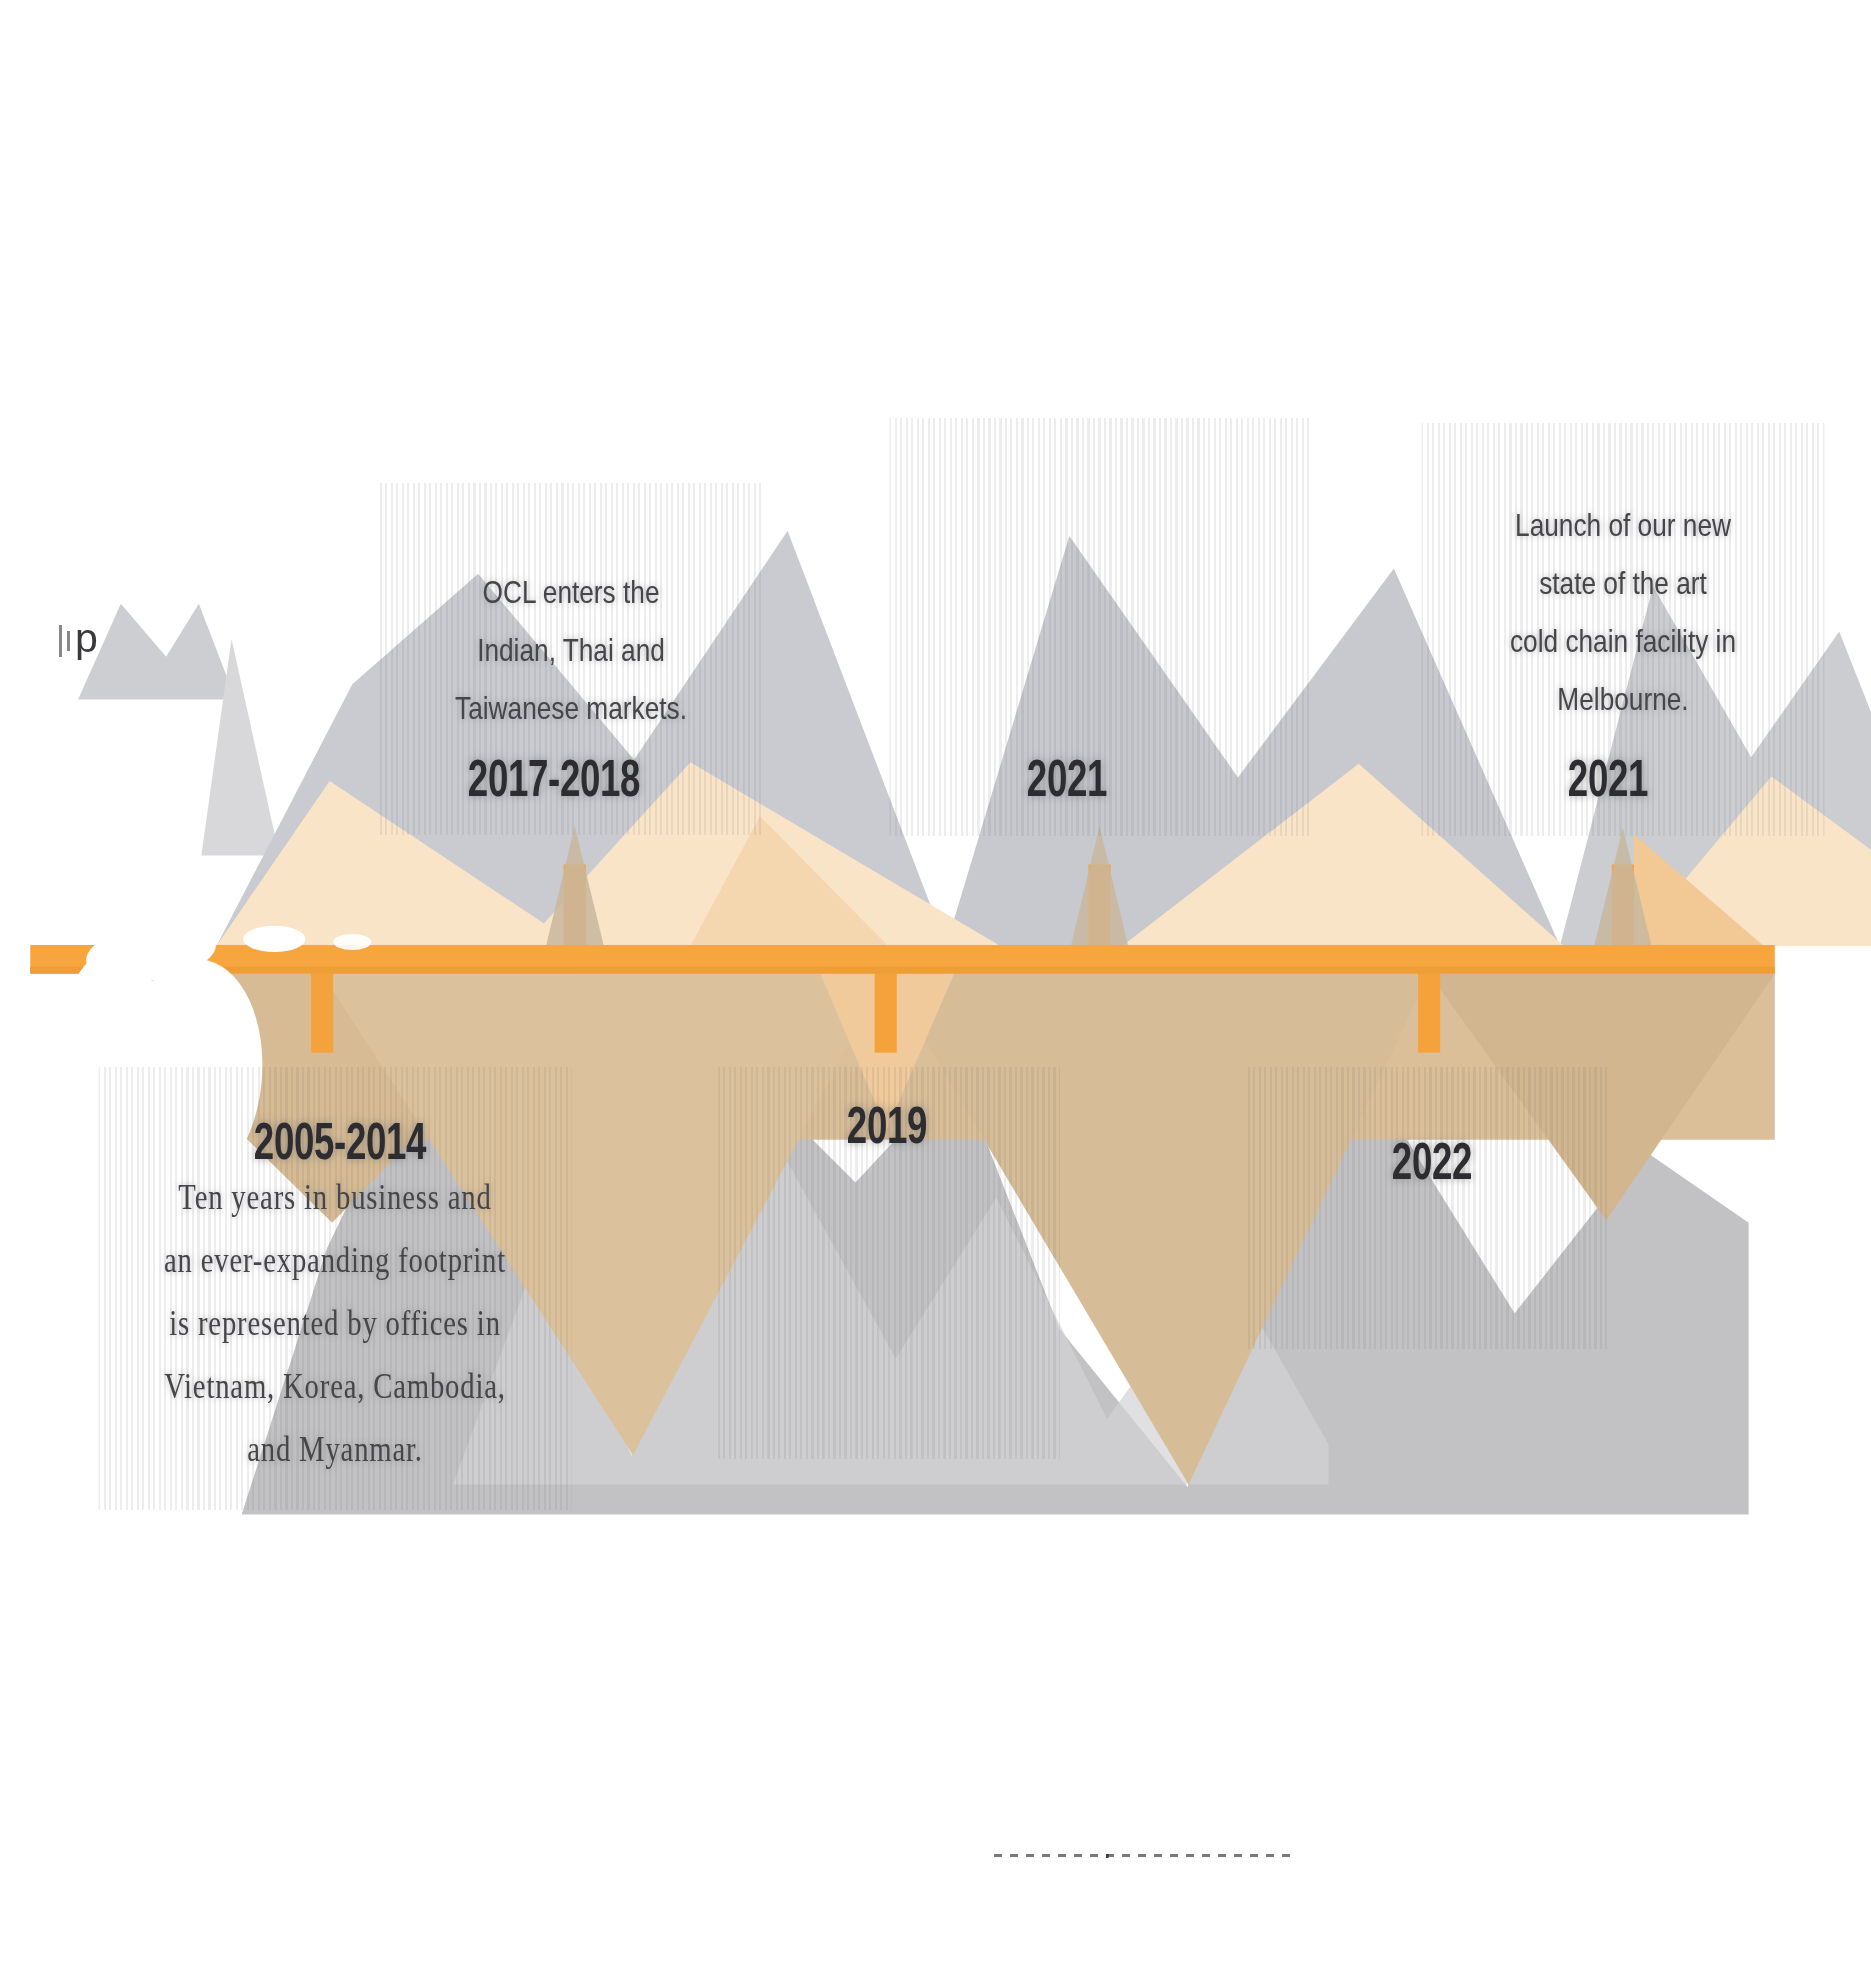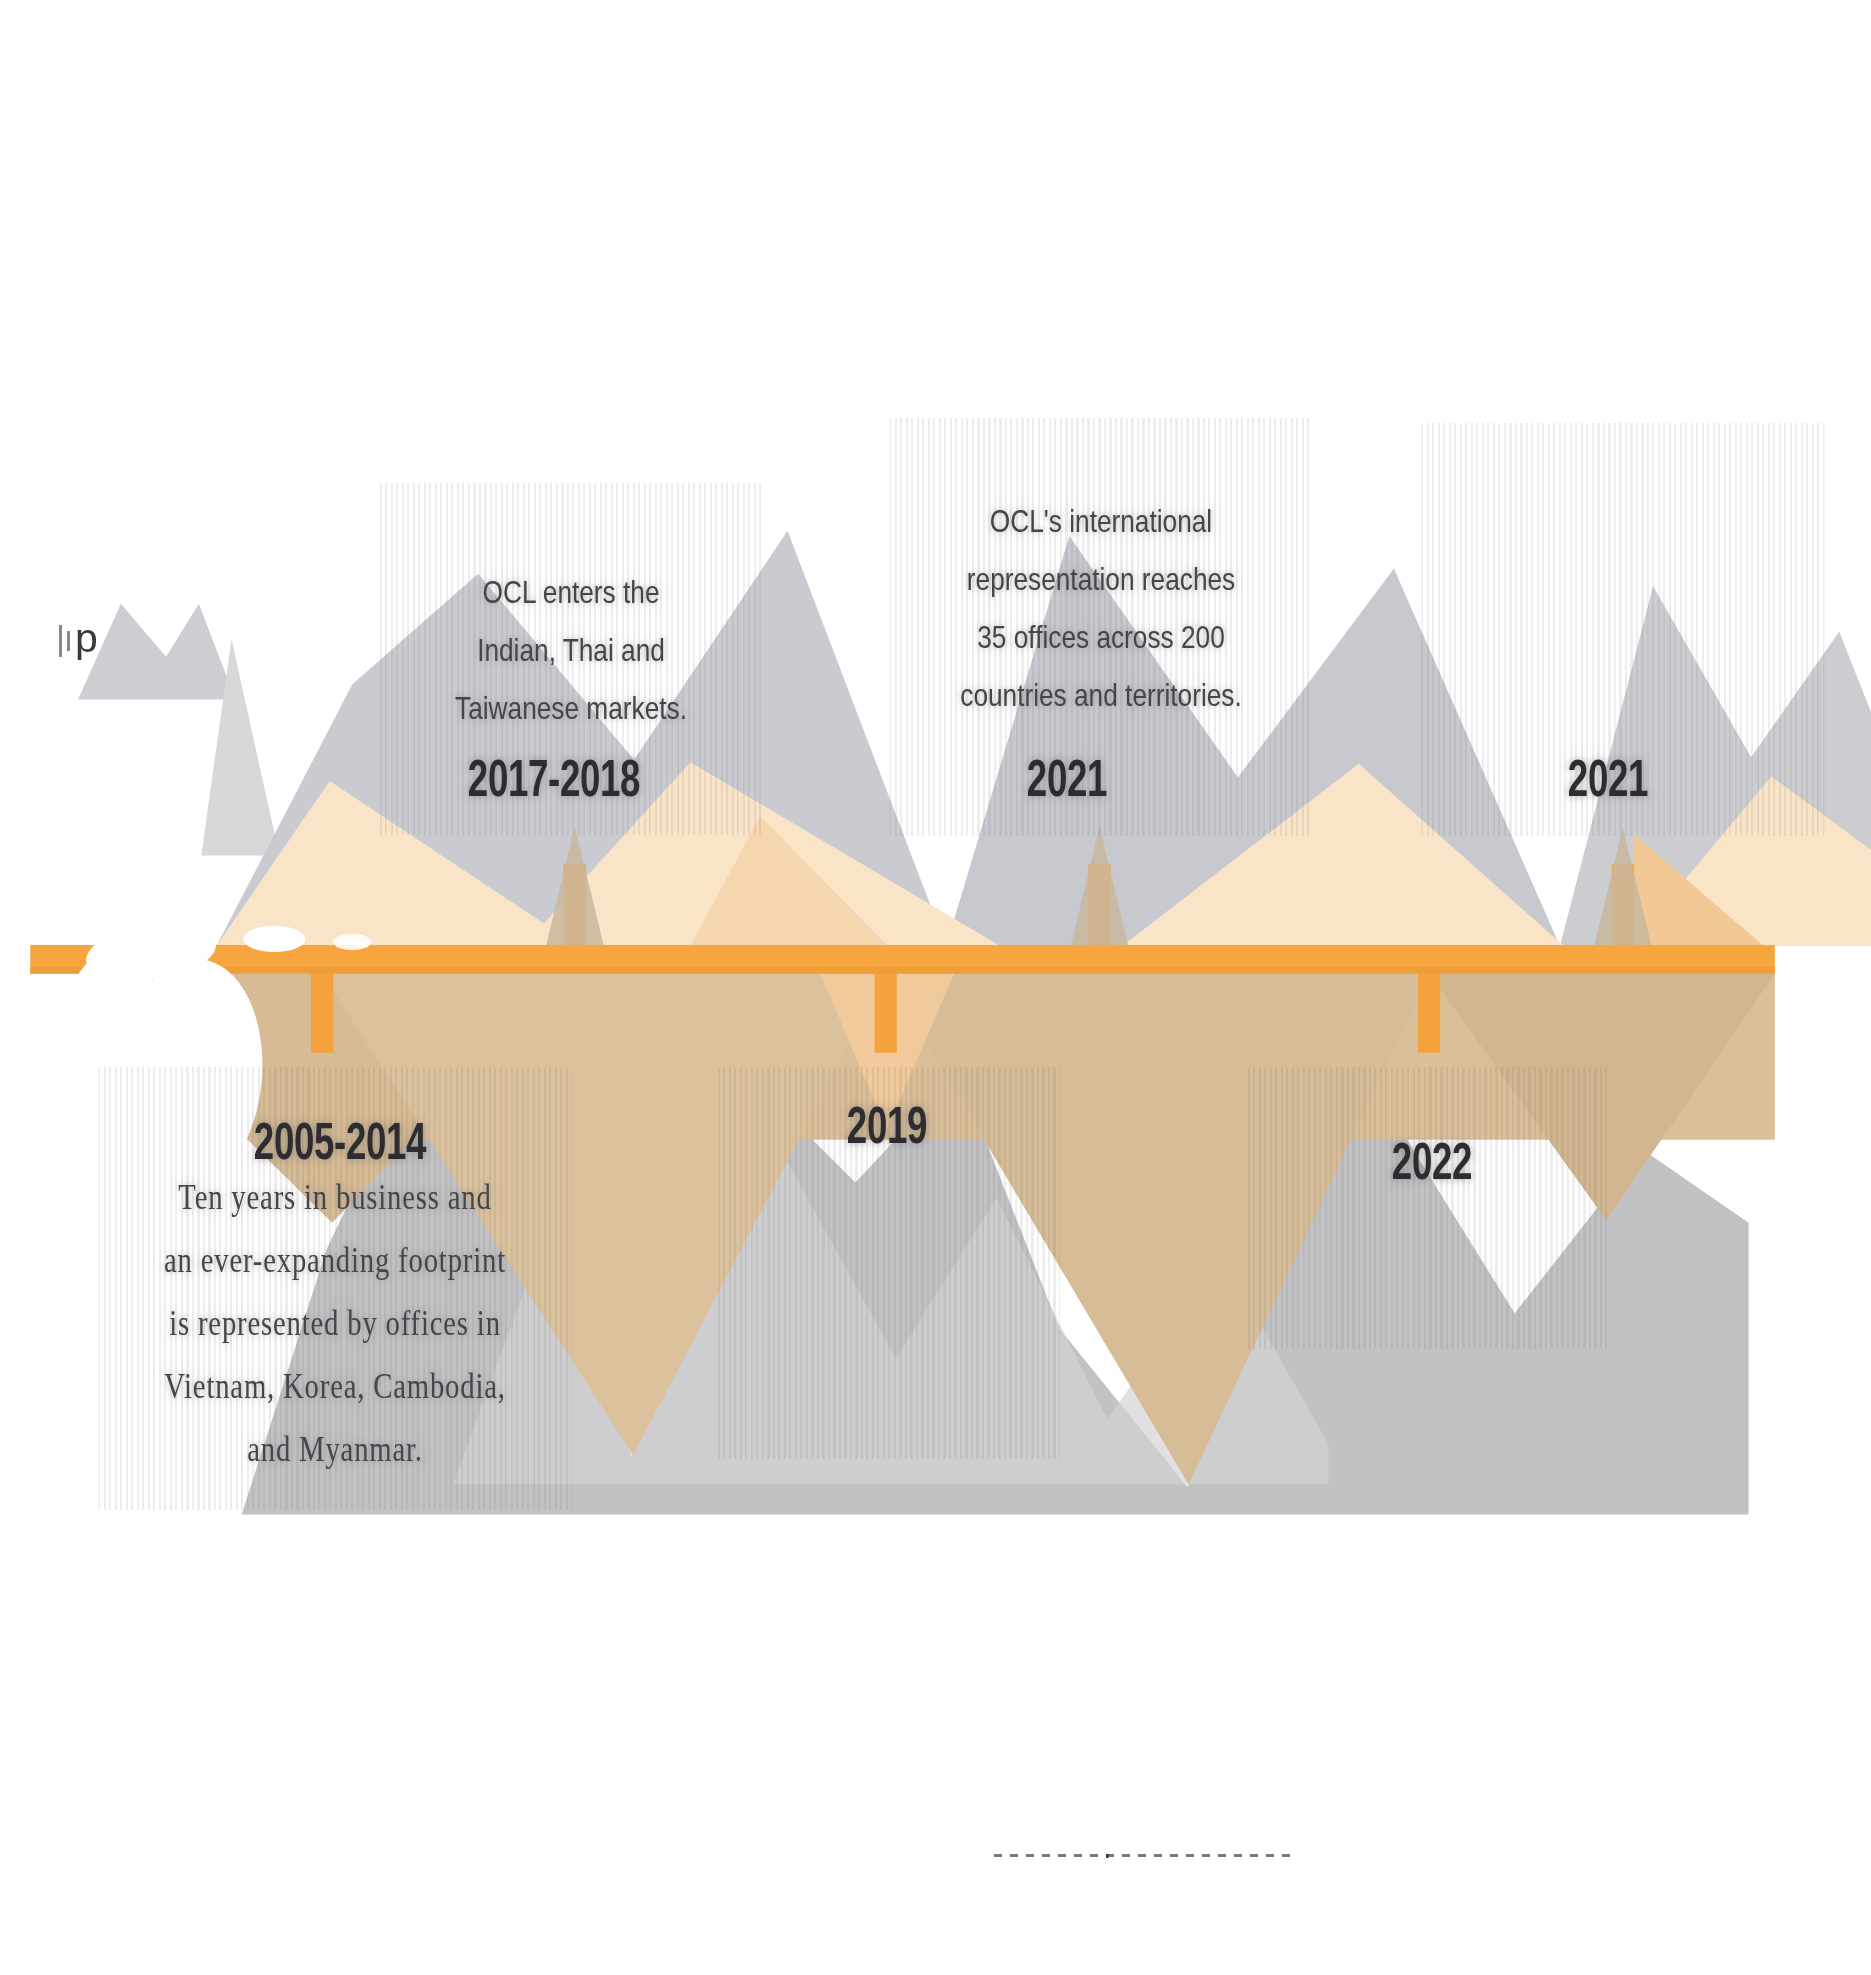--- a/index.html
+++ b/index.html
@@ -121,32 +121,32 @@
     <span class="scale">
       <span class="ln">OCL enters the</span>
       <span class="ln">Indian, Thai and</span>
       <span class="ln">Taiwanese markets.</span>
     </span>
   </div>
   <div class="ywrap" style="left:554px;top:749px;">
     <span class="year">2017-2018</span>
   </div>
 
-  <div class="mblock top" style="left:1101px;top:492px;">
-    <span class="scale">
-      <span class="ln">OCL's international</span>
-      <span class="ln">representation reaches</span>
-      <span class="ln">35 offices across 200</span>
-      <span class="ln">countries and territories.</span>
-    </span>
-  </div>
   <div class="ywrap" style="left:1067px;top:749px;">
     <span class="year">2021</span>
   </div>
 
+  <div class="mblock top" style="left:1623px;top:496px;">
+    <span class="scale">
+      <span class="ln">Launch of our new</span>
+      <span class="ln">state of the art</span>
+      <span class="ln">cold chain facility in</span>
+      <span class="ln">Melbourne.</span>
+    </span>
+  </div>
   <div class="ywrap" style="left:1608px;top:749px;">
     <span class="year">2021</span>
   </div>
 
   <div class="ywrap" style="left:340px;top:1096px;margin-top:16px;">
     <span class="year">2005-2014</span>
   </div>
   <div class="mblock bottom" style="left:335px;top:1166px;">
     <span class="scale">
       <span class="ln">Ten years in business and</span>

